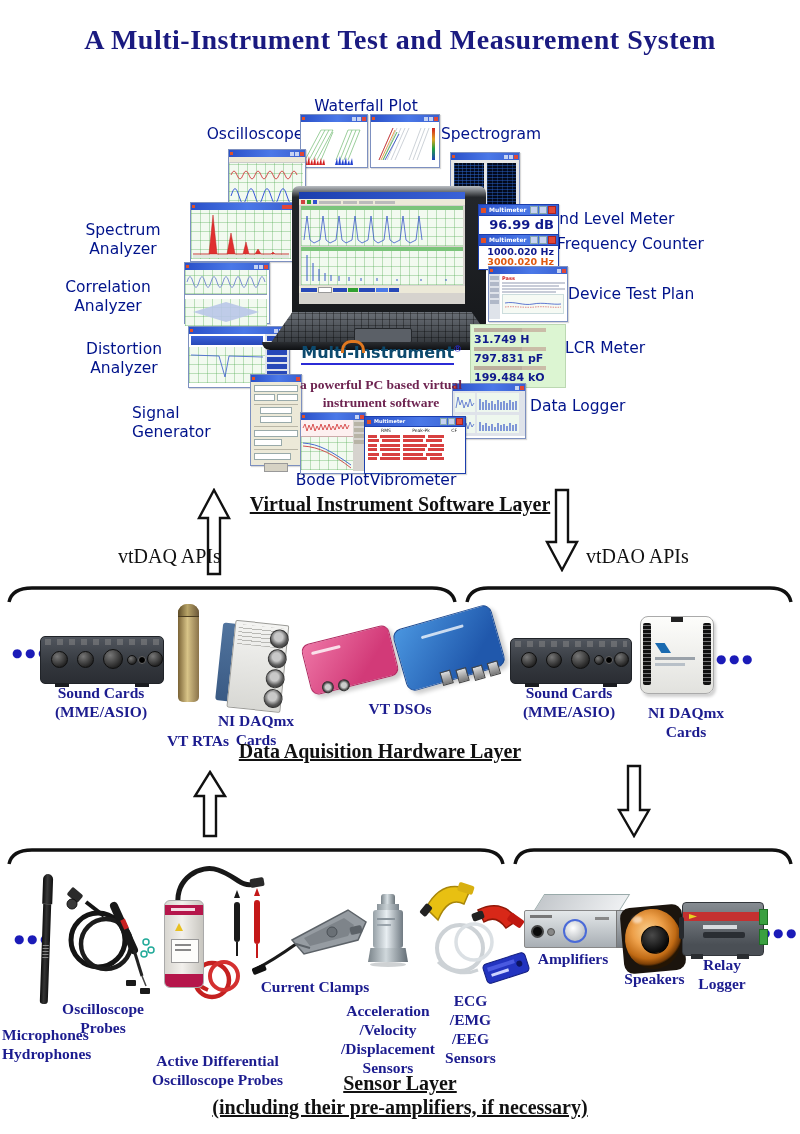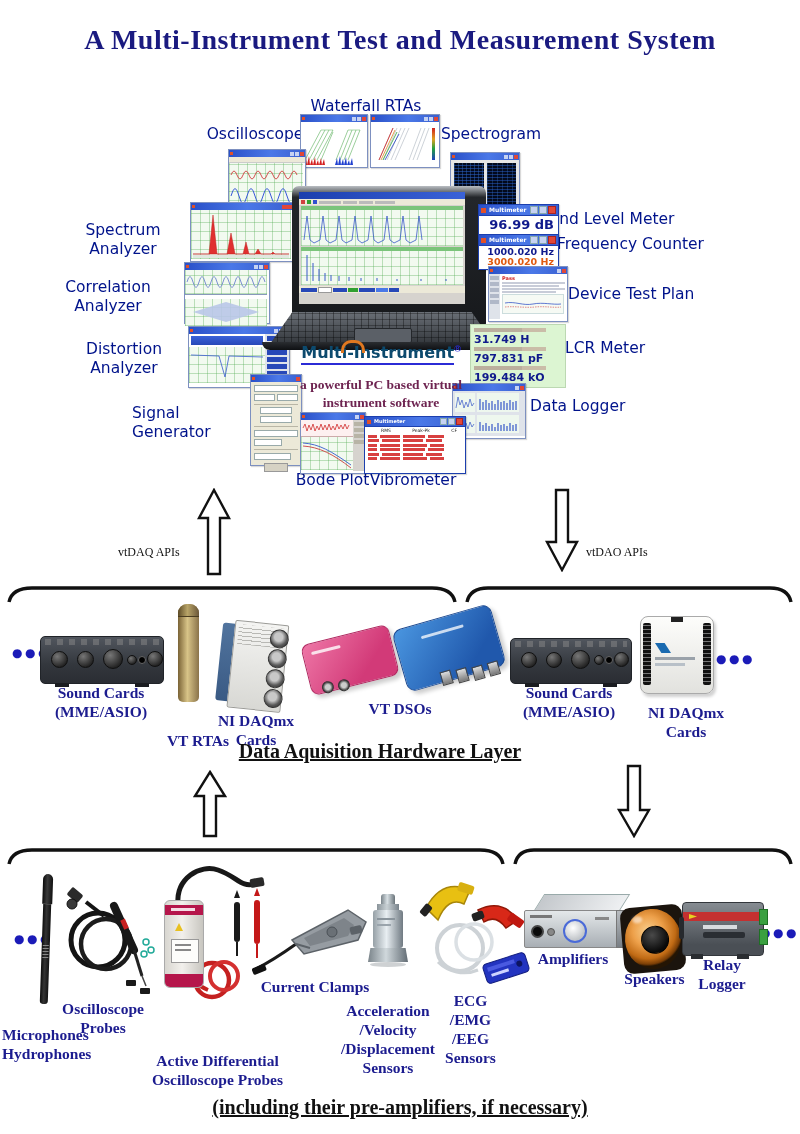--- a/index.html
+++ b/index.html
@@ -4,21 +4,21 @@
 <style>
   html,body{margin:0;padding:0;background:#fff}
   #canvas{position:relative;width:800px;height:1134px;background:#fff;overflow:hidden;font-family:"Liberation Sans",sans-serif}
   .abs{position:absolute}
   
   .title{font-family:"Liberation Serif",serif;font-weight:700;font-size:28px;color:#1a1a80;text-align:center;letter-spacing:.5px}
   .lblS{font-family:"DejaVu Sans",sans-serif;color:#00138b;font-size:15.5px;white-space:pre-line;line-height:1.2}
   .lblF{font-family:"Liberation Serif",serif;font-weight:700;color:#1c1c8f;font-size:15.5px;white-space:pre-line;text-align:center;line-height:1.22}
   .hd{font-family:"Liberation Serif",serif;font-weight:700;color:#111;font-size:20px;text-align:center}
   .hd span{text-decoration:underline}
-  .api{font-family:"Liberation Serif",serif;color:#111;font-size:12px}
+  .api{font-family:"Liberation Serif",serif;color:#111;font-size:20px}
   .dots{font-size:12px;font-weight:700;color:#1b1bb8;letter-spacing:2.5px;font-family:"DejaVu Sans",sans-serif}
   
   .win{position:absolute;background:#fff;border:1px solid #7d90c0;box-shadow:1px 1px 1px rgba(0,0,0,.15)}
   .tb{height:7px;background:linear-gradient(90deg,#2a50c8,#4a78e8 55%,#3a60d0);display:flex;align-items:center;gap:1px;padding:0 1px}
   .tb .ic{width:3px;height:3px;background:#e05028}
   .tb .sp{flex:1}
   .tb .b1{width:4px;height:4px;background:#c6d2f2}
   .tb .bx{width:4px;height:4px;background:#e04838}
   .mtb{height:10px;background:linear-gradient(90deg,#2a50c8,#4a78e8 55%,#3a60d0);display:flex;align-items:center;gap:1px;padding:0 2px;border-bottom:1px solid #1c3fae}
   .mtb .ic{width:5px;height:5px;background:#e05028}
@@ -42,21 +42,21 @@
   .knob{position:absolute;border-radius:50%;background:radial-gradient(circle at 35% 30%,#777,#222 75%);border:1px solid #101010}
   .spk-cone{position:absolute;border-radius:50%}
 </style>
 </head>
 <body>
 
 <div id="canvas">
 
   <div class="abs title" style="left:0;top:24;width:800px;top:24px">A Multi-Instrument Test and Measurement System</div>
 
-  <div class="abs lblS" style="left:306px;top:97px;width:120px;text-align:center">Waterfall RTAs</div>
+  <div class="abs lblS" style="left:306px;top:97px;width:120px;text-align:center">Waterfall Plot</div>
   <div class="abs lblS" style="left:205px;top:125px;width:100px;text-align:center">Oscilloscope</div>
   <div class="abs lblS" style="left:436px;top:125px;width:110px;text-align:center">Spectrogram</div>
   <div class="abs lblS" style="left:53px;top:221px;width:140px;text-align:center">Spectrum Analyzer</div>
   <div class="abs lblS" style="left:38px;top:278px;width:140px;text-align:center">Correlation Analyzer</div>
   <div class="abs lblS" style="left:54px;top:340px;width:140px;text-align:center">Distortion Analyzer</div>
   <div class="abs lblS" style="left:132px;top:404px;width:120px;text-align:left">Signal Generator</div>
   <div class="abs lblS" style="left:530px;top:210px">Sound Level Meter</div>
   <div class="abs lblS" style="left:557px;top:235px">Frequency Counter</div>
   <div class="abs lblS" style="left:568px;top:285px">Device Test Plan</div>
   <div class="abs lblS" style="left:565px;top:339px">LCR Meter</div>
@@ -427,20 +427,21 @@
         </div>
       <div class="vrow">
           <i style="width:9px"></i>
           <i style="width:20px"></i>
           <i style="width:24px"></i>
           <i style="width:14px"></i>
         </div>
     </div>
   </div>
 
+  <div class="abs hd" style="left:180px;top:493px;width:440px"><span>Virtual Instrument Software Layer</span></div>
 
   <svg class="abs" style="left:196px;top:488px" width="36" height="88" viewBox="0 0 36 88">
     <path d="M18 2L33 30H24V86H12V30H3Z" fill="#fff" stroke="#111" stroke-width="2.4"></path>
   </svg>
   <div class="abs api" style="left:118px;top:545px">vtDAQ APIs</div>
   <svg class="abs" style="left:544px;top:488px" width="36" height="84" viewBox="0 0 36 84">
     <path d="M18 82L3 54H12V2H24V54H33Z" fill="#fff" stroke="#111" stroke-width="2.4"></path>
   </svg>
   <div class="abs api" style="left:586px;top:545px">vtDAO APIs</div>
 
@@ -681,15 +682,16 @@
     <i class="abs" style="left:20px;top:29px;width:42px;height:6px;background:#2a2e33;border-radius:2px"></i>
     <i class="abs" style="right:-5px;top:6px;width:7px;height:14px;background:#3aa040;border:1px solid #1e7024"></i>
     <i class="abs" style="right:-5px;top:26px;width:7px;height:14px;background:#3aa040;border:1px solid #1e7024"></i>
     <i class="abs" style="left:-4px;top:14px;width:5px;height:22px;background:#26292d;border-radius:2px"></i>
     <i class="abs" style="left:8px;bottom:-4px;width:12px;height:5px;background:#2a2d31"></i>
     <i class="abs" style="right:14px;bottom:-4px;width:12px;height:5px;background:#2a2d31"></i>
   </div>
   <div class="abs lblF" style="left:682px;top:956px;width:80px">Relay
 Logger</div>
 
+  <div class="abs hd" style="left:0;top:1072px;width:800px"><span>Sensor Layer </span></div>
   <div class="abs hd" style="left:0;top:1096px;width:800px"><span>(including their pre-amplifiers, if necessary)</span></div>
 
 </div>
 
 </body></html>

